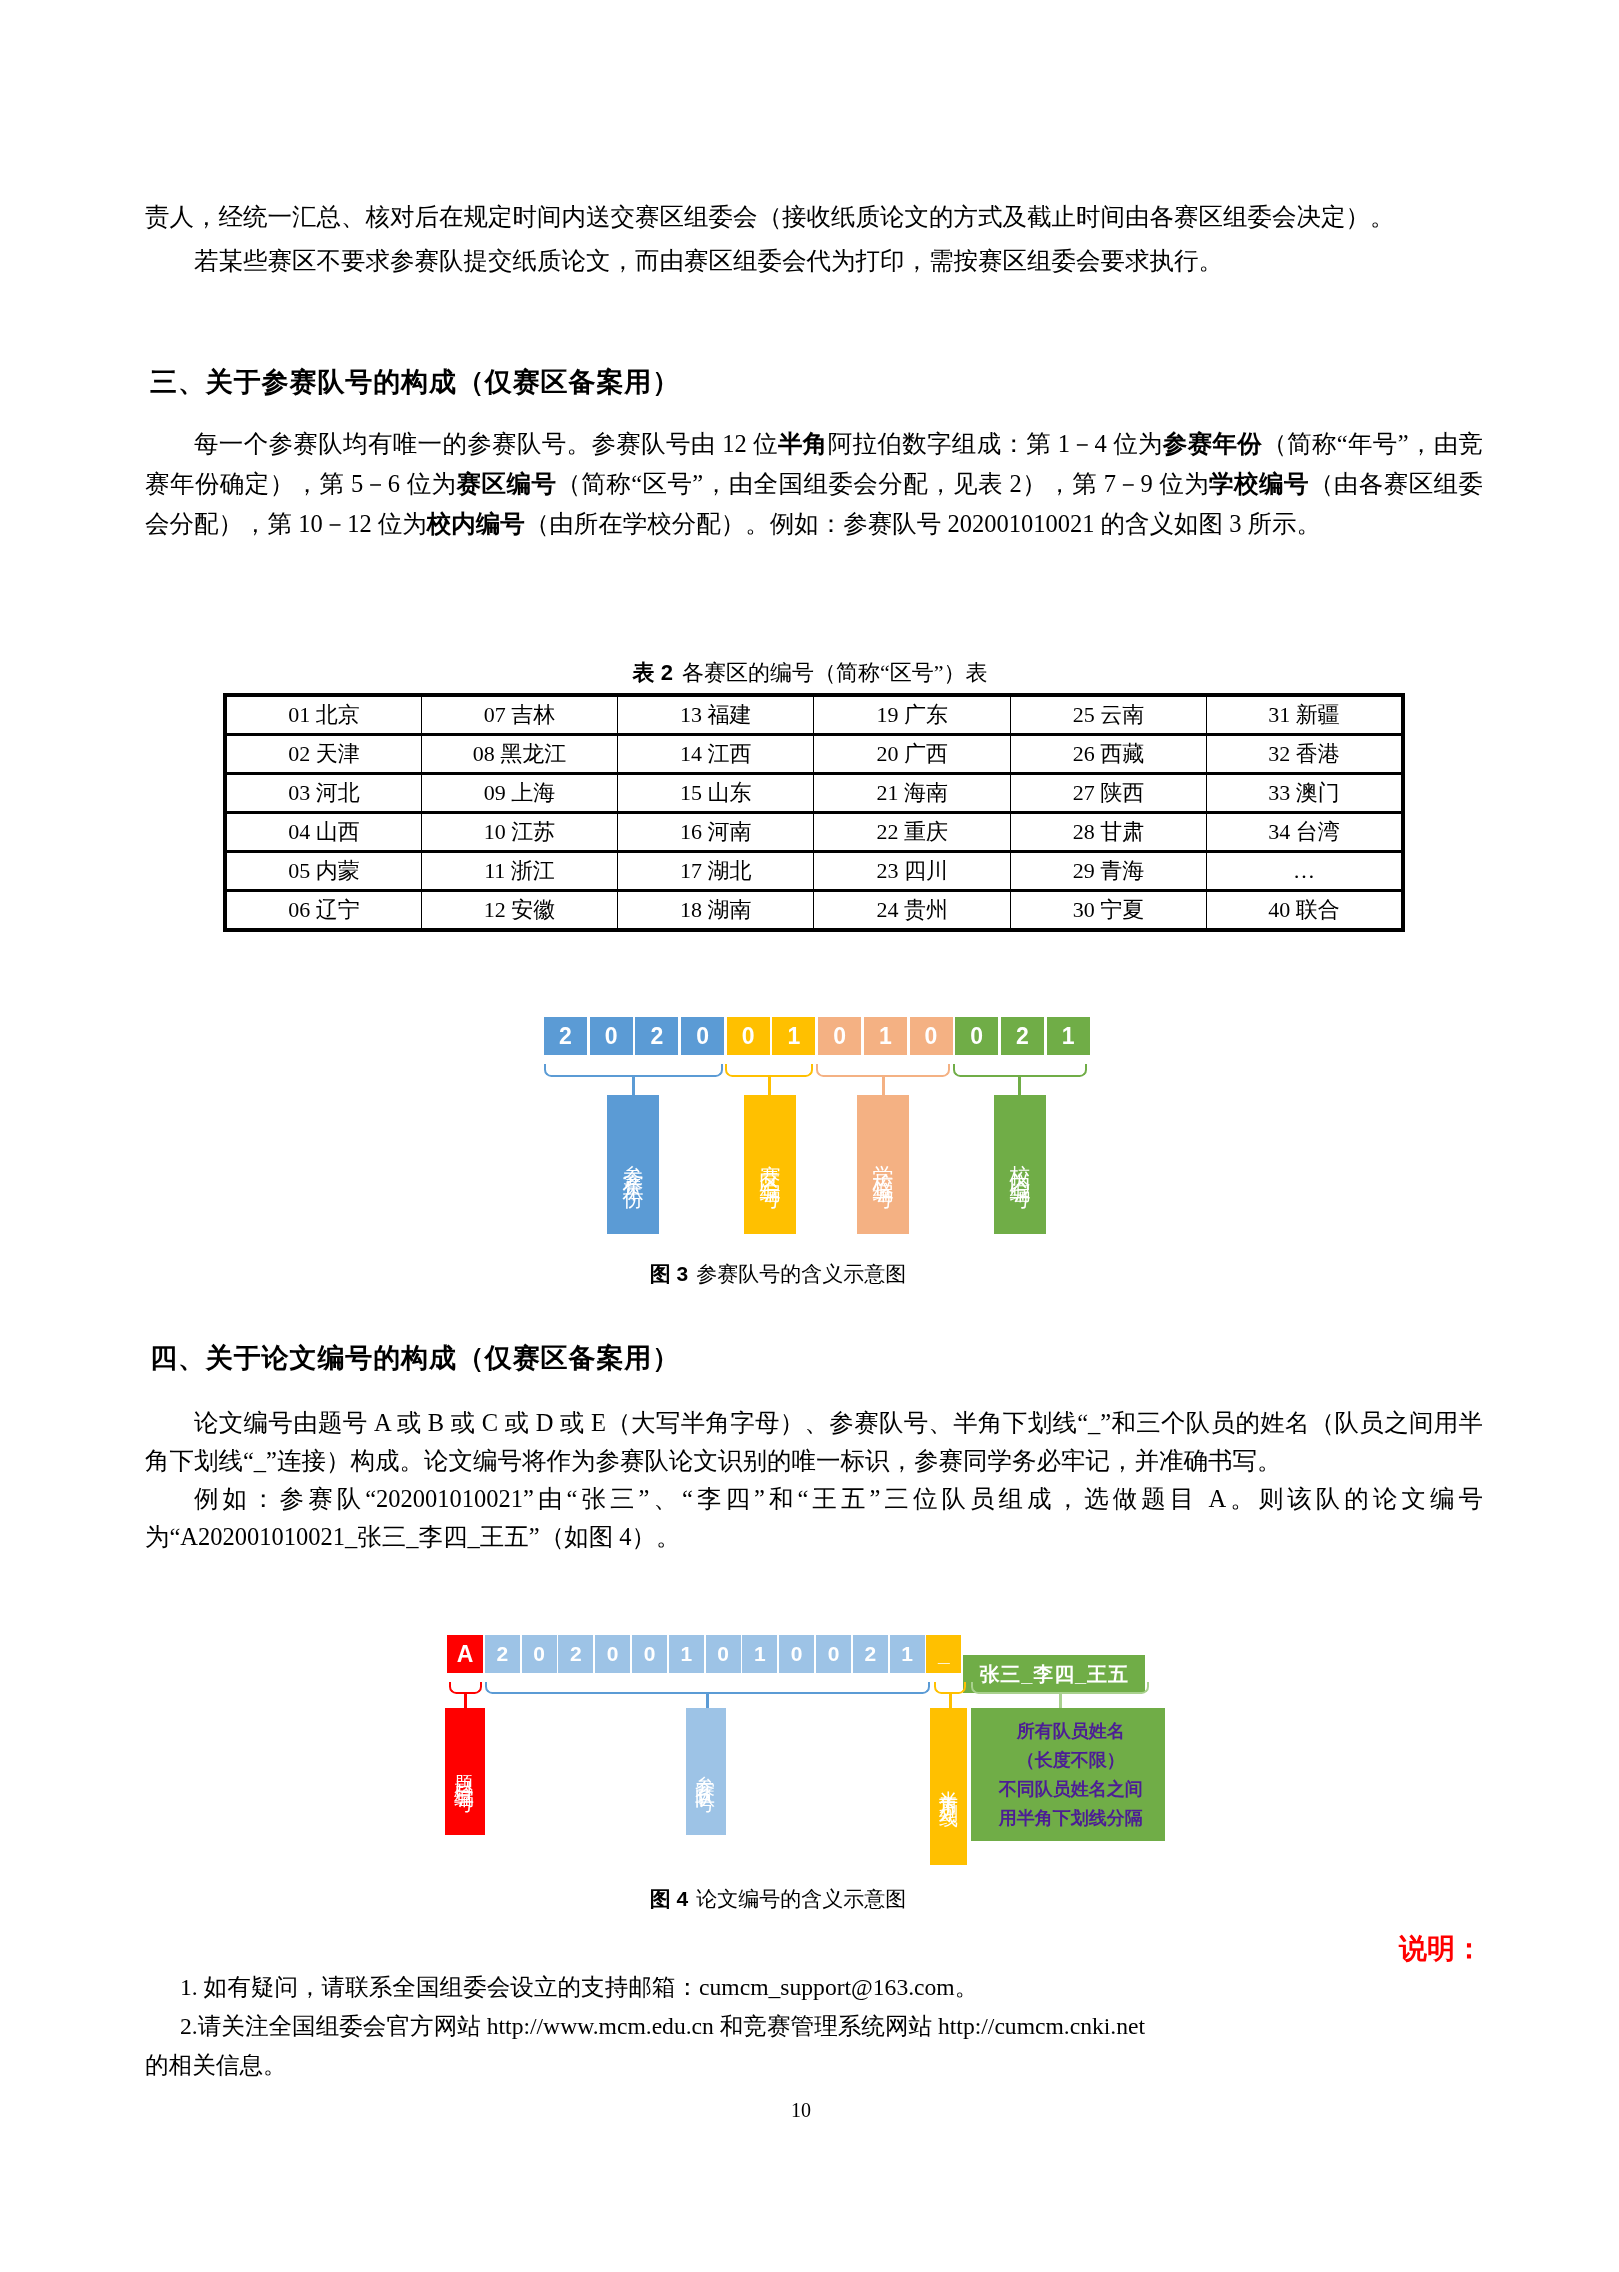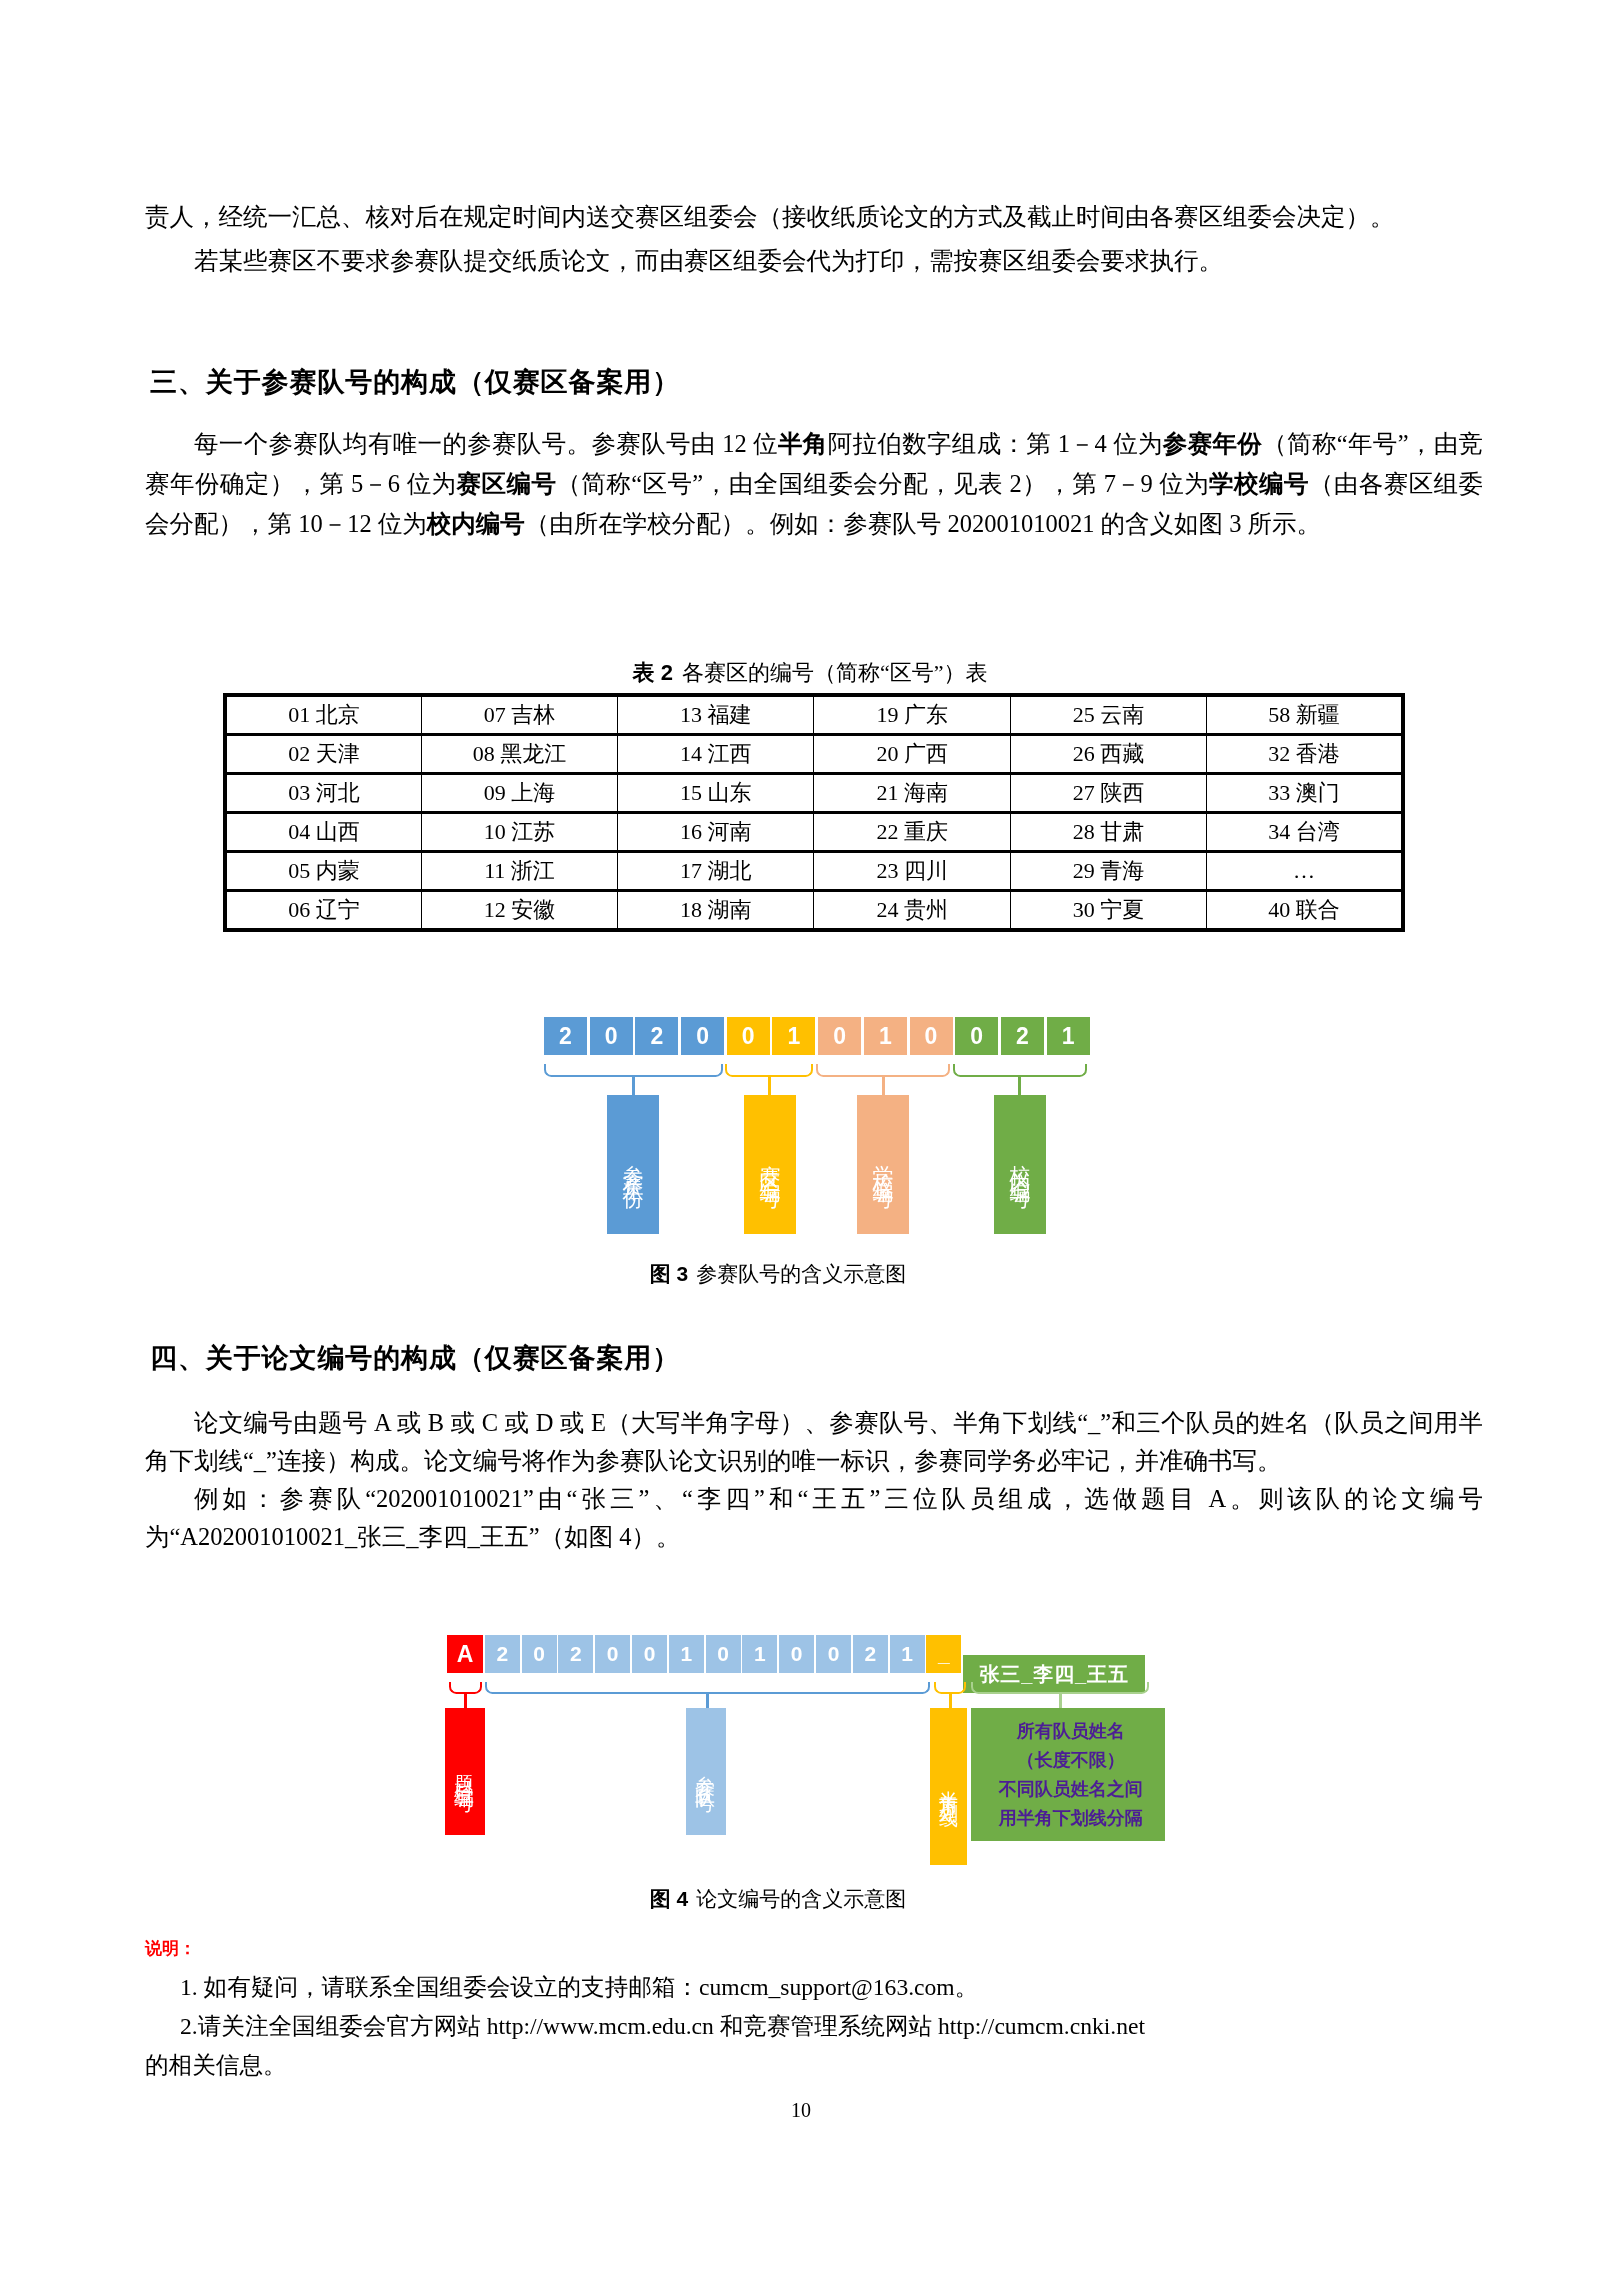--- a/index.html
+++ b/index.html
@@ -67,21 +67,21 @@
   .sc-under{background:#FFC000;} .sc-names{background:#A9D18E;}
   .underbox{align-items:flex-end; padding-bottom:7.3px; box-sizing:border-box;}
   .namesbox{font-size:20px; letter-spacing:0.9px;margin-top:20px;}
   .names-label{
     position:absolute; background:#70AD47; color:#4c1d95; box-sizing:border-box;
     font-family:"Liberation Sans",sans-serif; font-weight:bold;
     font-size:18px; line-height:29px; padding:9px 4.5px 0 10px;text-align:center;
   }
   
   .nline{height:39px; line-height:39px; font-size:23.6px; white-space:nowrap;}
-  .note-head{color:#FF0000; font-weight:bold; font-size:17px;}
+  .note-head{color:#FF0000; font-weight:bold; font-size:28px;text-align:right;}
   .nindent{text-indent:35px;}
   .pagenum{width:1580px; left:11px; text-align:center; font-size:20px;}
 </style>
 </head>
 <body>
 
 <div class="page">
 
   <div class="abs bodytext" style="left:145px; top:195px; width:1338px;">
     <p>责人，经统一汇总、核对后在规定时间内送交赛区组委会（接收纸质论文的方式及截止时间由各赛区组委会决定）。</p>
@@ -97,21 +97,21 @@
   </div>
 
   <table class="regions abs" style="left:223px; top:693px;">
     <tbody>
       <tr>
         <td>01 北京</td>
         <td>07 吉林</td>
         <td>13 福建</td>
         <td>19 广东</td>
         <td>25 云南</td>
-        <td>58 新疆</td>
+        <td>31 新疆</td>
       </tr>
       <tr>
         <td>02 天津</td>
         <td>08 黑龙江</td>
         <td>14 江西</td>
         <td>20 广西</td>
         <td>26 西藏</td>
         <td>32 香港</td>
       </tr>
       <tr>

